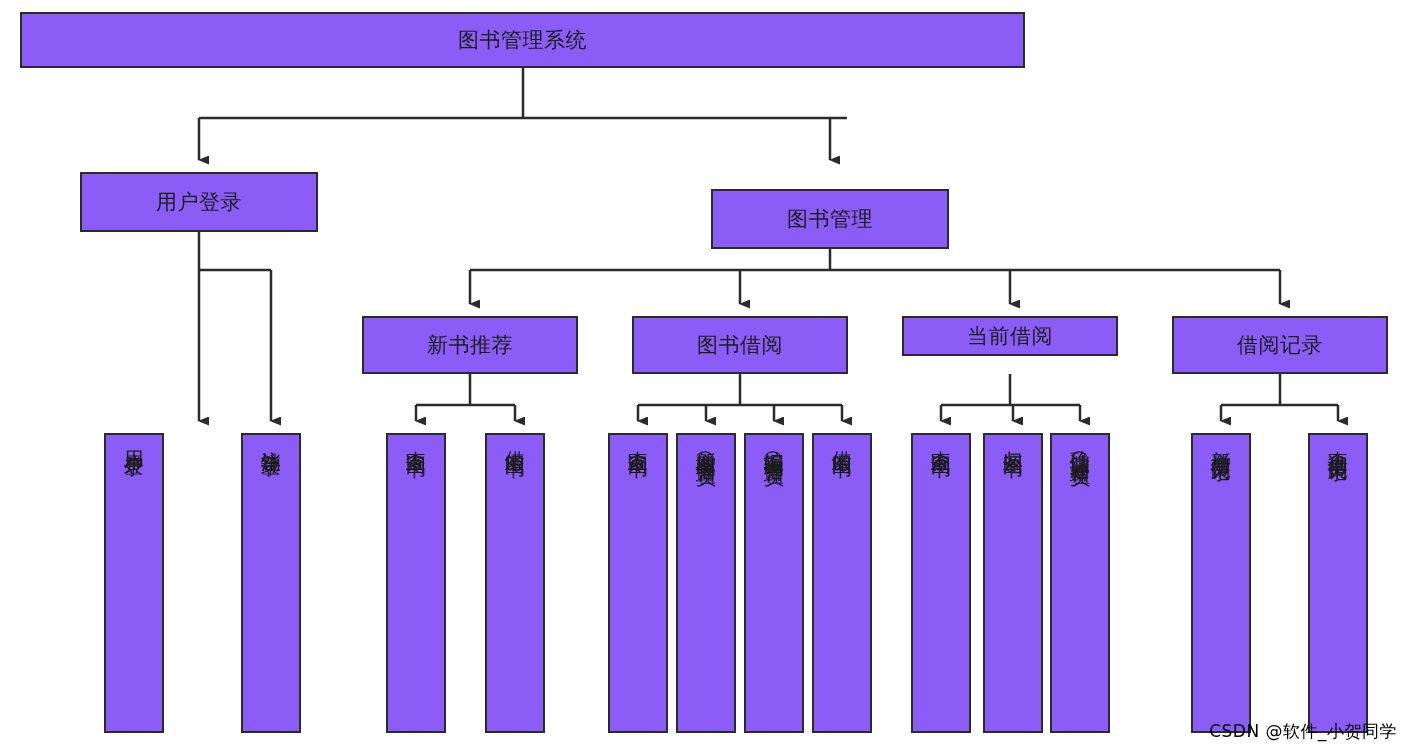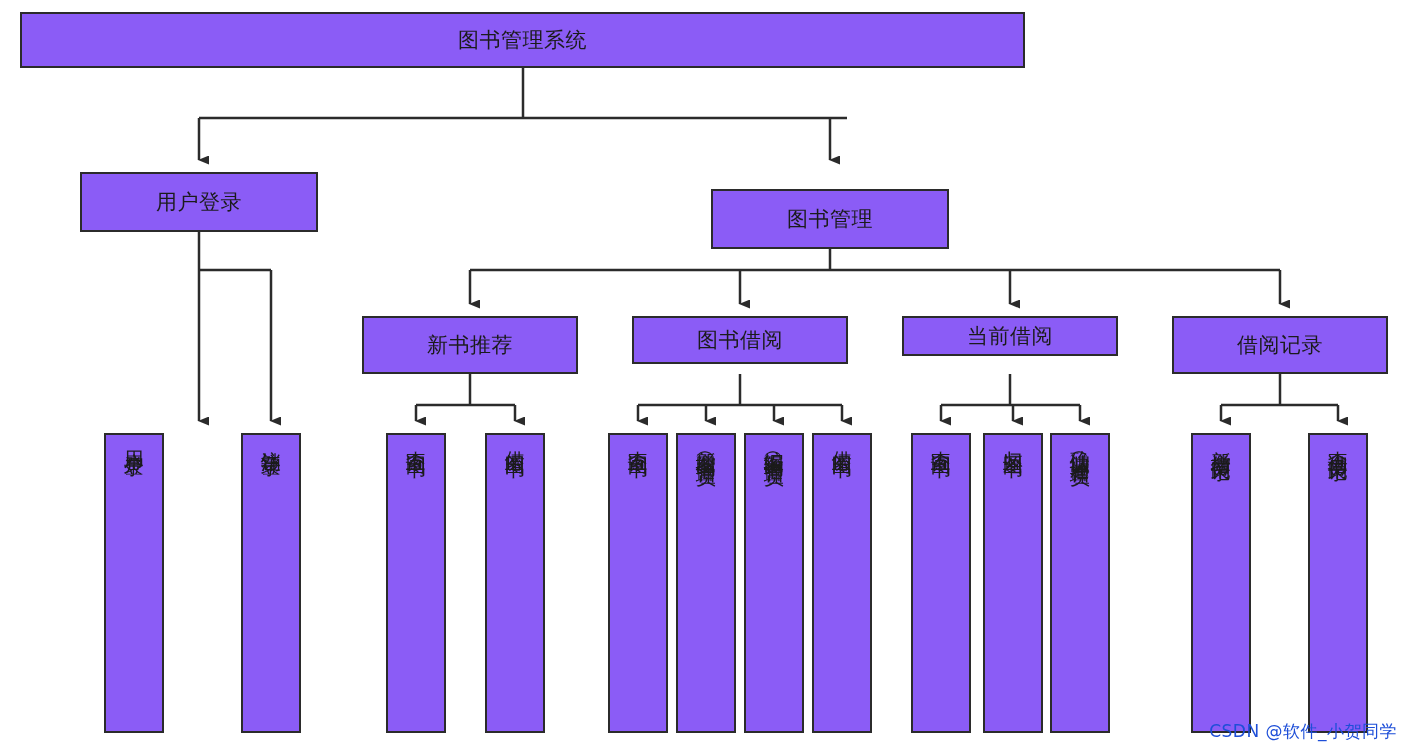--- a/index.html
+++ b/index.html
@@ -60,21 +60,21 @@
     line-height: 1.32;
     letter-spacing: 2.5px;
     white-space: nowrap;
     margin-top: 0;
   }
   .watermark {
     position: absolute;
     right: 8px;
     bottom: 4px;
     font-size: 17px;
-    color: #1d4ed8;
+    color: #000000;
     letter-spacing: 0.5px;
     z-index: 5;
     white-space: nowrap;
   }
 </style>
 </head>
 <body>
 
 <div id="canvas">
 
@@ -135,21 +135,21 @@
   <div class="node horiz" style="left: 80px; top: 172px; width: 238px; height: 60px;">
     <span class="label">用户登录</span>
   </div>
   <div class="node horiz" style="left: 711px; top: 172px; width: 238px; height: 60px; margin-top: 17px;">
     <span class="label">图书管理</span>
   </div>
 
   <div class="node horiz" style="left: 362px; top: 316px; width: 216px; height: 58px;">
     <span class="label">新书推荐</span>
   </div>
-  <div class="node horiz" style="left: 632px; top: 316px; width: 216px; height: 48px;">
+  <div class="node horiz" style="left: 632px; top: 316px; width: 216px; height: 58px;">
     <span class="label">图书借阅</span>
   </div>
   <div class="node horiz" style="left: 902px; top: 316px; width: 216px; height: 40px; text-align: center;">
     <span class="label">当前借阅</span>
   </div>
   <div class="node horiz" style="left: 1172px; top: 316px; width: 216px; height: 58px;">
     <span class="label">借阅记录</span>
   </div>
 
   <div class="node vert" style="left: 104px; top: 433px; width: 60px; height: 300px;">

